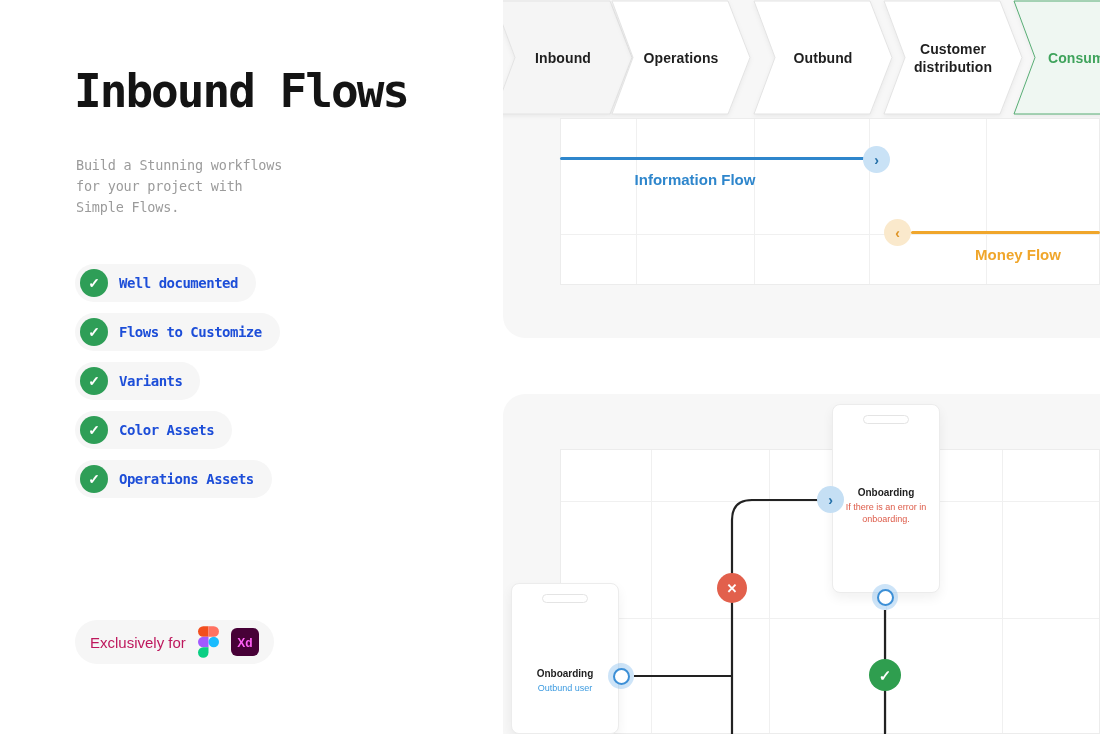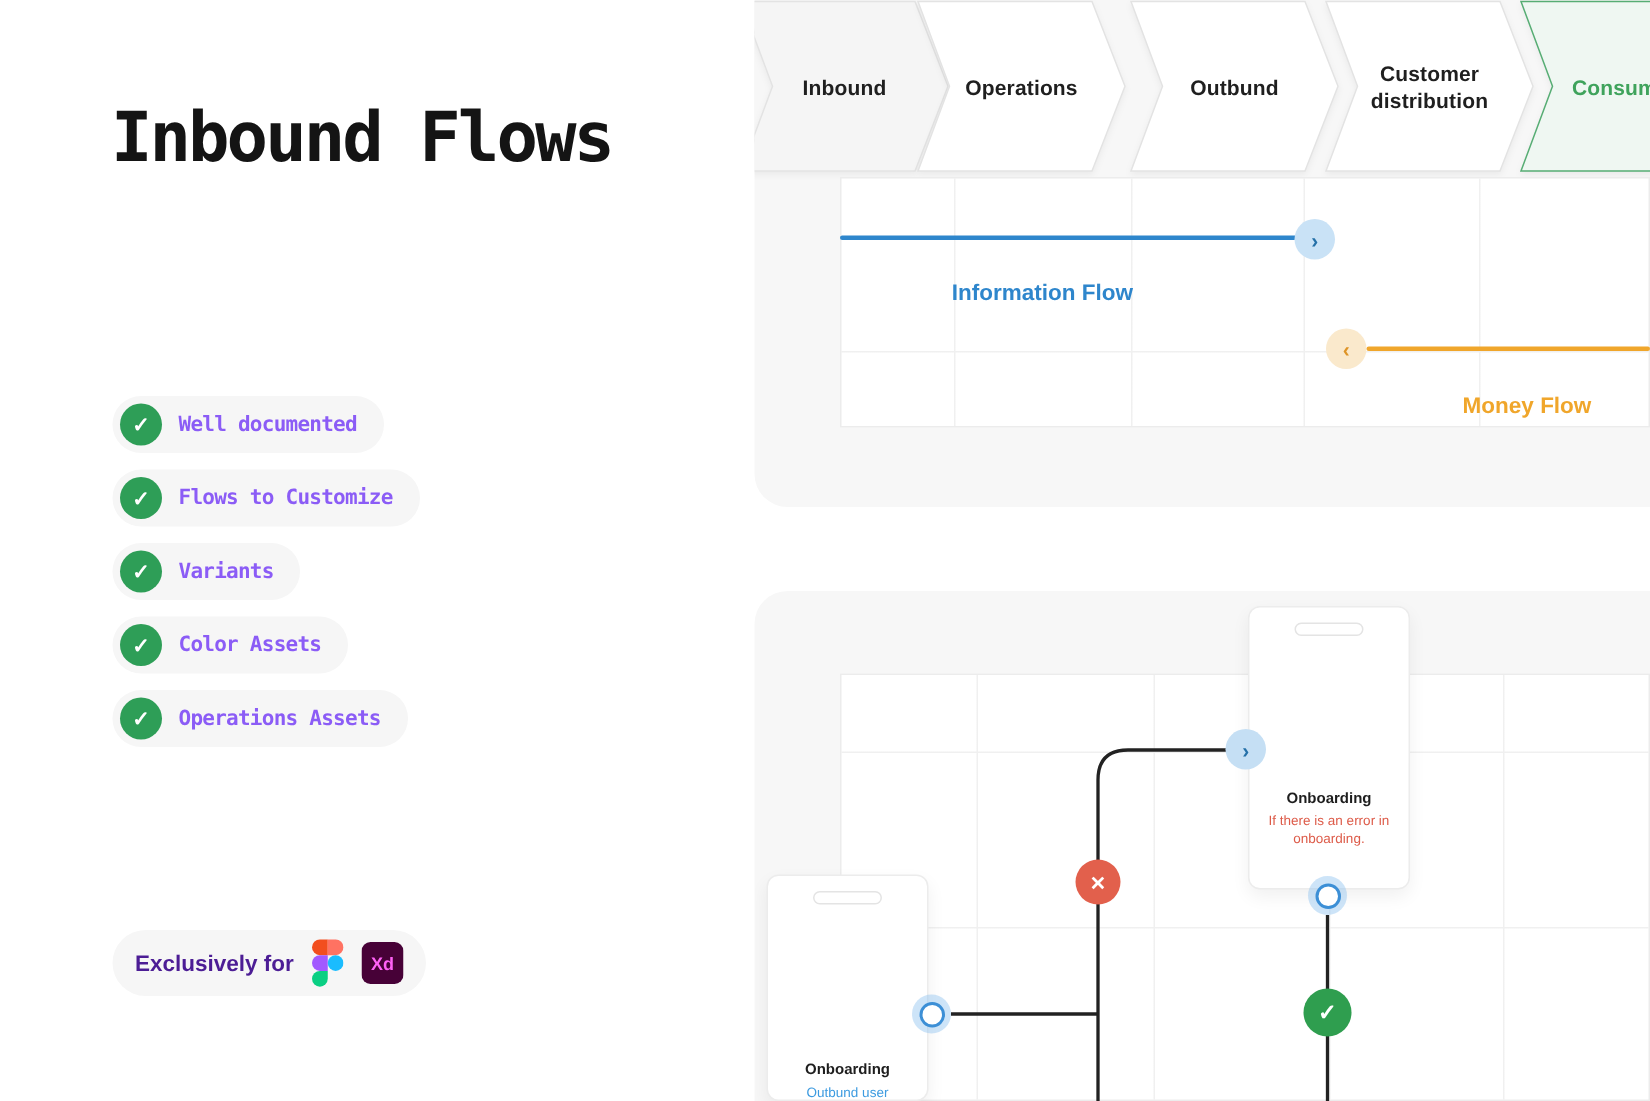--- a/index.html
+++ b/index.html
@@ -30,28 +30,28 @@
     display:flex; align-items:center; gap:11px;
     background:#F6F6F6; border-radius:19px; height:38px; padding:0 18px 0 5px;
   }
   .check-circle {
     width:28px; height:28px; border-radius:50%; background:#2E9E57;
     color:#fff; display:flex; align-items:center; justify-content:center;
     font-size:14px; font-weight:700;
   }
   .feature-label {
     font-family:"DejaVu Sans Mono", "Liberation Mono", monospace;
-    font-size:14px; font-weight:700; letter-spacing:-0.5px; color:#8b5cf6;
+    font-size:14px; font-weight:700; letter-spacing:-0.5px; color:#1d4ed8;
   }
   .exclusive-pill {
     position:absolute; left:75px; top:620px; height:44px;
     background:#F6F6F6; border-radius:22px;
     display:flex; align-items:center; gap:12px; padding:0 15px;
   }
-  .exclusive-label { font-size:15px; font-weight:700; color:#4c1d95; }
+  .exclusive-label { font-size:15px; font-weight:400; color:#be185d; }
   .logo { display:block; }
 
   
   .panel { position:absolute; background:#F7F7F7; }
   #panel-top    { left:503px; top:0;     width:597px; height:338px; border-radius:0 0 0 22px; overflow:hidden; }
   #panel-bottom { left:503px; top:394px; width:597px; height:340px; border-radius:22px 0 0 0;  overflow:hidden; }
 
   
   .chev { position:absolute; top:0; width:140px; height:115px;
           filter:drop-shadow(0 2px 2px rgba(0,0,0,0.05)); }
@@ -88,38 +88,38 @@
   .flow-line { position:absolute; height:3px; border-radius:2px; }
   #info-line  { left:57px;  top:157px; width:307px; background:#2E86CC; }
   #money-line { left:408px; top:231px; width:189px; background:#F0A62B; }
   .flow-circle {
     position:absolute; width:27px; height:27px; border-radius:50%;
     display:flex; align-items:center; justify-content:center;
     font-weight:700; font-size:14px; line-height:1;
   }
   #info-circle  { left:360px; top:146px; background:#C9E2F6; color:#2470A8; }
   #money-circle { left:381px; top:219px; background:#FAE9CC; color:#DE9426; }
-  .flow-label { position:absolute; text-align:center; font-size:15px; font-weight:700;margin-top:16px; }
+  .flow-label { position:absolute; text-align:center; font-size:15px; font-weight:700; }
   #info-label  { left:57px;  top:171px; width:270px; color:#2E86CC; }
   #money-label { left:420px; top:246px; width:190px; color:#F0A62B; }
 
   
   .connector-svg { position:absolute; left:0; top:0; z-index:2; }
   .device-card {
     position:absolute; z-index:3; background:#fff;
     border:1px solid #ECECEC; border-radius:8px;
     box-shadow:0 5px 12px rgba(0,0,0,0.06);
   }
   #card-error   { left:329px; top:10px;  width:108px; height:189px; }
   #card-welcome { left:8px;   top:189px; width:108px; height:151px; }
   .device-notch {
     position:absolute; top:10px; left:50%; transform:translateX(-50%);
     width:46px; height:9px; border:1.5px solid #E4E4E4; border-radius:5px;
   }
-  .device-body { position:absolute; left:0; right:0; text-align:center; padding:0 8px;margin-top:40px; }
+  .device-body { position:absolute; left:0; right:0; text-align:center; padding:0 8px; }
   #card-error .device-body   { top:82px; }
   #card-welcome .device-body { top:84px; }
   .device-title { font-size:10px; font-weight:700; color:#1E1E1E; margin-bottom:3px; }
   .device-sub   { font-size:9px;  font-weight:400; line-height:12px; }
   #card-error .device-sub   { color:#DD5B49; }
   #card-welcome .device-sub { color:#3D9BE0; }
 
   .node {
     position:absolute; z-index:4; border-radius:50%;
     display:flex; align-items:center; justify-content:center;
@@ -137,20 +137,23 @@
   .ring-core { width:17px; height:17px; border-radius:50%; background:#fff; border:2.5px solid #3C8FD6; }
   #ring-card-error   { left:369px; top:190px; }
   #ring-card-welcome { left:105px; top:269px; }
 </style>
 </head>
 <body>
 
 <div id="stage">
 
   <h1 class="hero-title">Inbound Flows</h1>
+  <p class="hero-subtitle">Build a Stunning workflows
+for your project with
+Simple Flows.</p>
 
   <ul class="features">
     <li class="feature-pill">
       <span class="check-circle">✓</span>
       <span class="feature-label">Well documented</span>
     </li>
     <li class="feature-pill">
       <span class="check-circle">✓</span>
       <span class="feature-label">Flows to Customize</span>
     </li>

